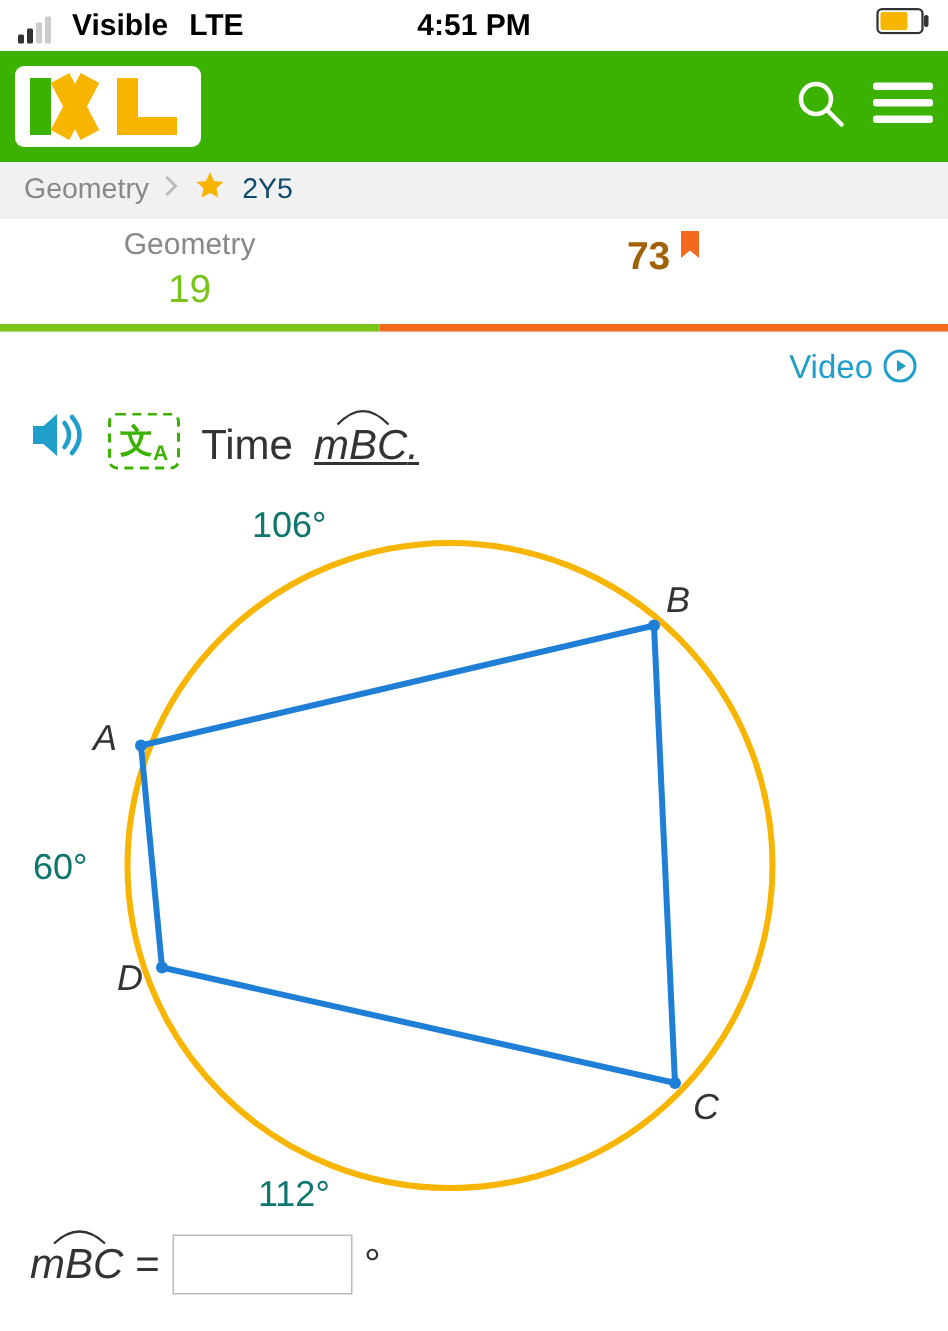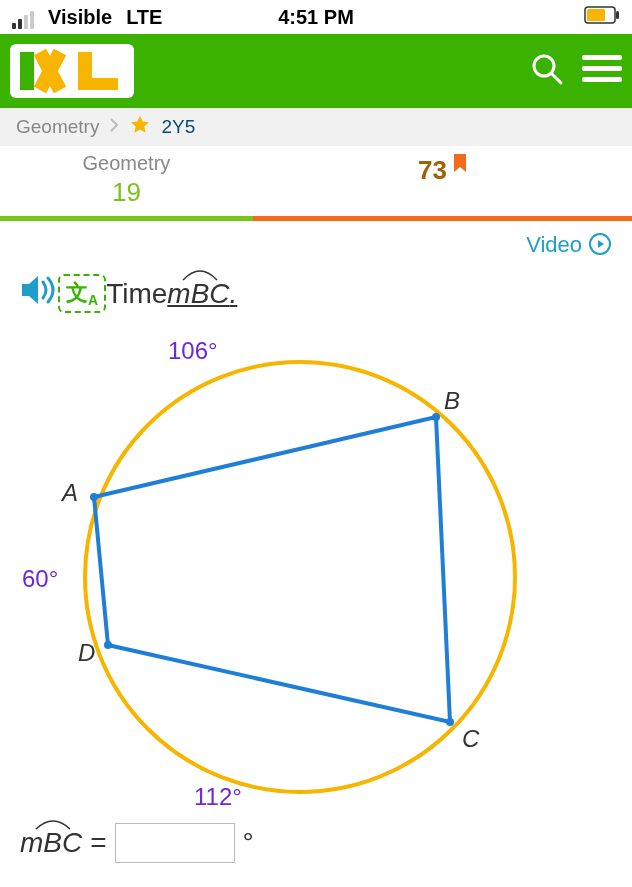--- a/index.html
+++ b/index.html
@@ -25,29 +25,29 @@
   .stat .label { font-size: 20px; color: #888; }
   .stat .value { font-size: 26px; font-weight: 400; margin-top: 2px; }
   .stat.q { border-bottom-color: #7ac41a; }
   .stat.q .value { color: #7ac41a; }
   .stat.t { border-bottom-color: #1fa4cf; }
   .stat.t .value { color: #1fa4cf; letter-spacing: 2px; }
   .stat.s { border-bottom-color: #f26a1b; flex: 1.5; }
   .stat.s .value { color: #a16207; display: inline-flex; align-items: center; gap: 6px; justify-content: center; font-weight: bold; }
   .video-row { text-align: right; padding: 10px 20px 4px; }
   .video-link { color: #1f9ec9; font-size: 22px; display: inline-flex; align-items: flex-start; gap: 6px; }
-  .question-row { display: flex; align-items: center; padding: 8px 20px 4px; font-size: 28px; color: #333; }
+  .question-row { display: flex; align-items: flex-end; gap: 14px; padding: 8px 20px 4px; font-size: 28px; color: #333; }
   .speaker { color: #1f9ec9; }
   .translate-box { border: 2px dashed #3bb100; border-radius: 6px; padding: 2px 6px; color: #3bb100; font-size: 22px; font-weight: 600; }
   .mbc { font-style: italic; position: relative; display: inline-block; text-decoration: underline; }
   .mbc .arc-over { position: absolute; top: -12px; left: 14px; width: 38px; height: 16px; }
   .diagram { position: relative; width: 100%; height: 500px; }
   .diagram svg { position: absolute; left: 0; top: 0; }
   .dlabel { position: absolute; font-size: 24px; color: #333; font-style: italic; }
-  .alabel { position: absolute; font-size: 24px; color: #6d28d9; }
+  .alabel { position: absolute; font-size: 24px; color: #0f766e; }
   .answer-row { display: flex; align-items: center; padding: 6px 20px; font-size: 28px; color: #333; gap: 8px; }
   .answer-row .mbc2 { font-style: italic; position: relative; display: inline-block; }
   .answer-row .mbc2 .arc-over { position: absolute; top: -10px; left: 14px; width: 38px; height: 14px; }
   .ans-input { width: 120px; height: 40px; border: 1px solid #bbb; font-size: 22px; padding: 0 6px; }
 </style>
 </head>
 <body>
 
 <div class="status-bar">
   <div class="status-left">
@@ -167,21 +167,21 @@
     <circle cx="436" cy="100" r="4" fill="#1f7fd6"></circle>
     <circle cx="450" cy="405" r="4" fill="#1f7fd6"></circle>
     <circle cx="108" cy="328" r="4" fill="#1f7fd6"></circle>
   </svg>
   <span class="dlabel" style="left:62px; top:162px;">A</span>
   <span class="dlabel" style="left:444px; top:70px;">B</span>
   <span class="dlabel" style="left:462px; top:408px;">C</span>
   <span class="dlabel" style="left:78px; top:322px;">D</span>
   <span class="alabel" style="left:168px; top:20px;">106°</span>
   <span class="alabel" style="left:22px; top:248px;">60°</span>
-  <span class="alabel" style="left:194px; top:466px;">112°</span>
+  <span class="alabel" style="left:172px; top:466px;">112°</span>
 </div>
 
 <div class="answer-row">
   <span class="mbc2">
     <svg class="arc-over" viewBox="0 0 38 14">
         <path d="M2 12 Q19 -4 36 12" fill="none" stroke="#333" stroke-width="1.5"></path>
       </svg>
     <span>mBC</span>
   </span>
   <span>=</span>

